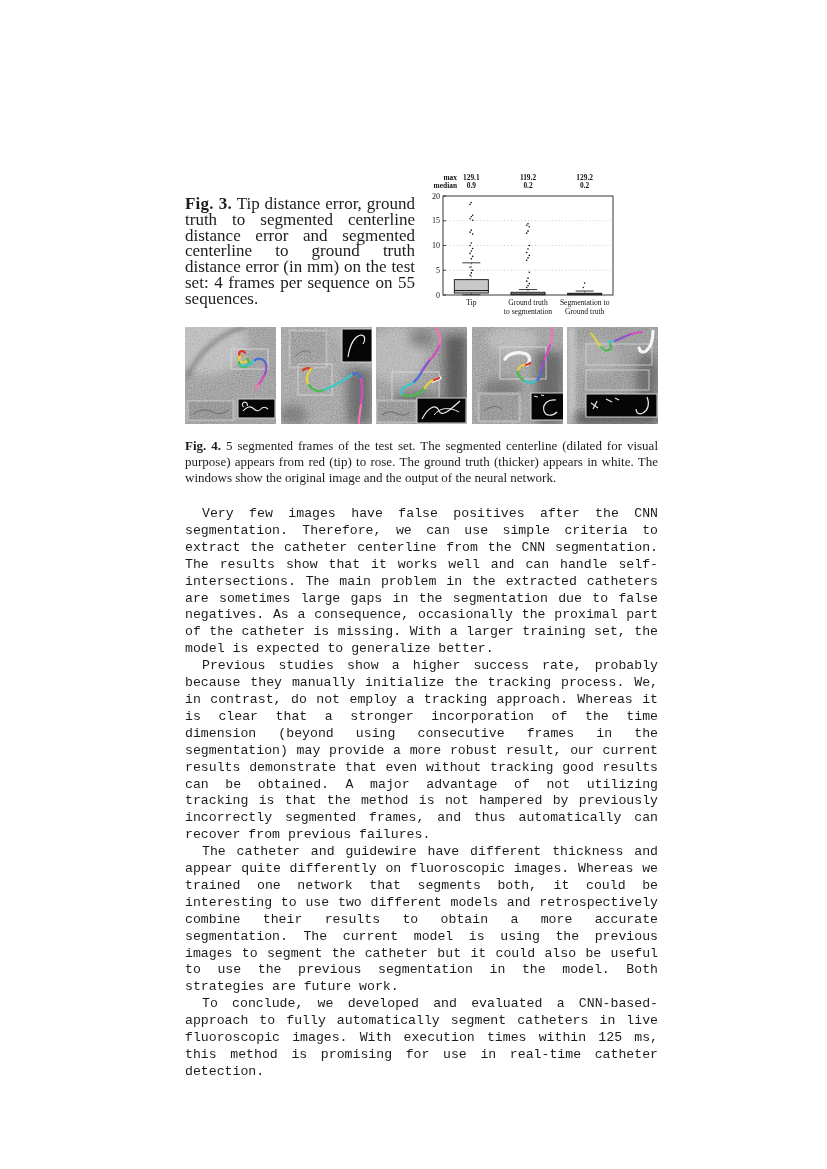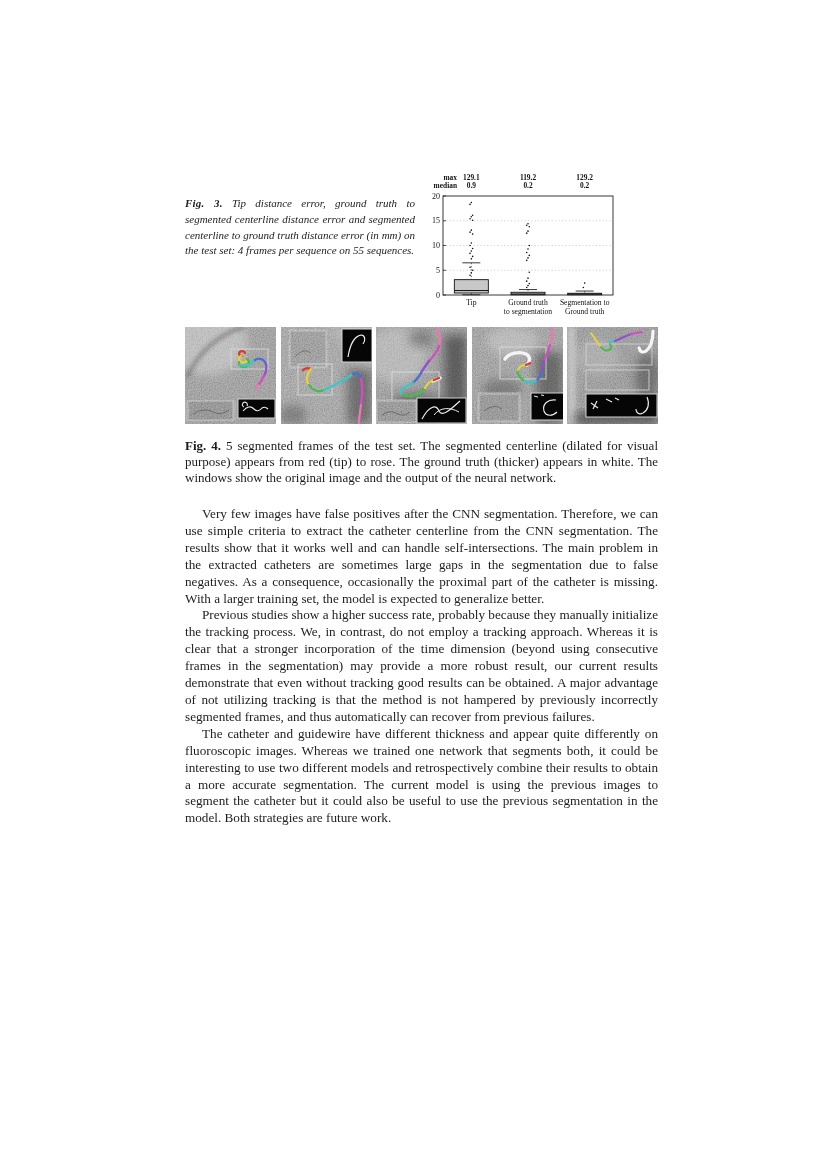--- a/index.html
+++ b/index.html
@@ -3,33 +3,33 @@
 <meta charset="utf-8">
 <style>
   html,body{margin:0;padding:0;}
   body{
     width:827px;height:1169px;background:#ffffff;position:relative;
     font-family:"Liberation Serif","DejaVu Serif",serif;color:#1c1c1c;
     -webkit-font-smoothing:antialiased;
   }
   .abs{position:absolute;}
   
-  #fig3-caption{left:185px;top:196px;width:230px;font-size:11px;line-height:15.8px;text-align:justify;font-style:italic;}
+  #fig3-caption{left:185px;top:196px;width:230px;font-size:17px;line-height:15.8px;text-align:justify;}
   #fig3-caption b{letter-spacing:.2px;}
   
   #chart-wrap{left:426px;top:170px;width:230px;height:152px;}
   #chart-svg text{font-family:"Liberation Serif","DejaVu Serif",serif;}
   
   #frame-strip{left:185px;top:327px;width:474px;height:97px;display:flex;gap:4.5px;}
   .tile{flex:0 0 91px;width:91px;height:97px;display:block;background:#8c8c8c;}
   
   #fig4-caption{left:185px;top:438px;width:473px;font-size:13px;line-height:16.2px;text-align:justify;}
   
   #text-col{left:185px;top:506px;width:473px;font-size:13.2px;line-height:16.9px;text-align:justify;}
-  #text-col p{margin:0;text-indent:17px;}
+  #text-col p{margin:0;text-indent:17px;font-family:Liberation Mono, monospace;}
   #text-col p.noindent{text-indent:0;}
   #conflict-par{margin-top:13px !important;}
 </style>
 </head>
 <body>
 
 <svg width="0" height="0" style="position:absolute" aria-hidden="true">
   <defs>
     <filter id="fN" x="-5%" y="-5%" width="110%" height="110%">
       <feTurbulence type="fractalNoise" baseFrequency="0.85" numOctaves="2" seed="7" stitchTiles="stitch"></feTurbulence>
@@ -281,13 +281,14 @@
 
 <div class="abs" id="fig4-caption">
   <b>Fig. 4.</b>
   <span>5 segmented frames of the test set. The segmented centerline (dilated for visual purpose) appears from red (tip) to rose. The ground truth (thicker) appears in white. The windows show the original image and the output of the neural network.</span>
 </div>
 
 <div class="abs" id="text-col">
   <p>Very few images have false positives after the CNN segmentation. Therefore, we can use simple criteria to extract the catheter centerline from the CNN segmentation. The results show that it works well and can handle self-intersections. The main problem in the extracted catheters are sometimes large gaps in the segmentation due to false negatives. As a consequence, occasionally the proximal part of the catheter is missing. With a larger training set, the model is expected to generalize better.</p>
   <p>Previous studies show a higher success rate, probably because they manually initialize the tracking process. We, in contrast, do not employ a tracking approach. Whereas it is clear that a stronger incorporation of the time dimension (beyond using consecutive frames in the segmentation) may provide a more robust result, our current results demonstrate that even without tracking good results can be obtained. A major advantage of not utilizing tracking is that the method is not hampered by previously incorrectly segmented frames, and thus automatically can recover from previous failures.</p>
   <p>The catheter and guidewire have different thickness and appear quite differently on fluoroscopic images. Whereas we trained one network that segments both, it could be interesting to use two different models and retrospectively combine their results to obtain a more accurate segmentation. The current model is using the previous images to segment the catheter but it could also be useful to use the previous segmentation in the model. Both strategies are future work.</p>
+  <p>To conclude, we developed and evaluated a CNN-based-approach to fully automatically segment catheters in live fluoroscopic images. With execution times within 125 ms, this method is promising for use in real-time catheter detection.</p>
 </div>
 
 </body></html>

